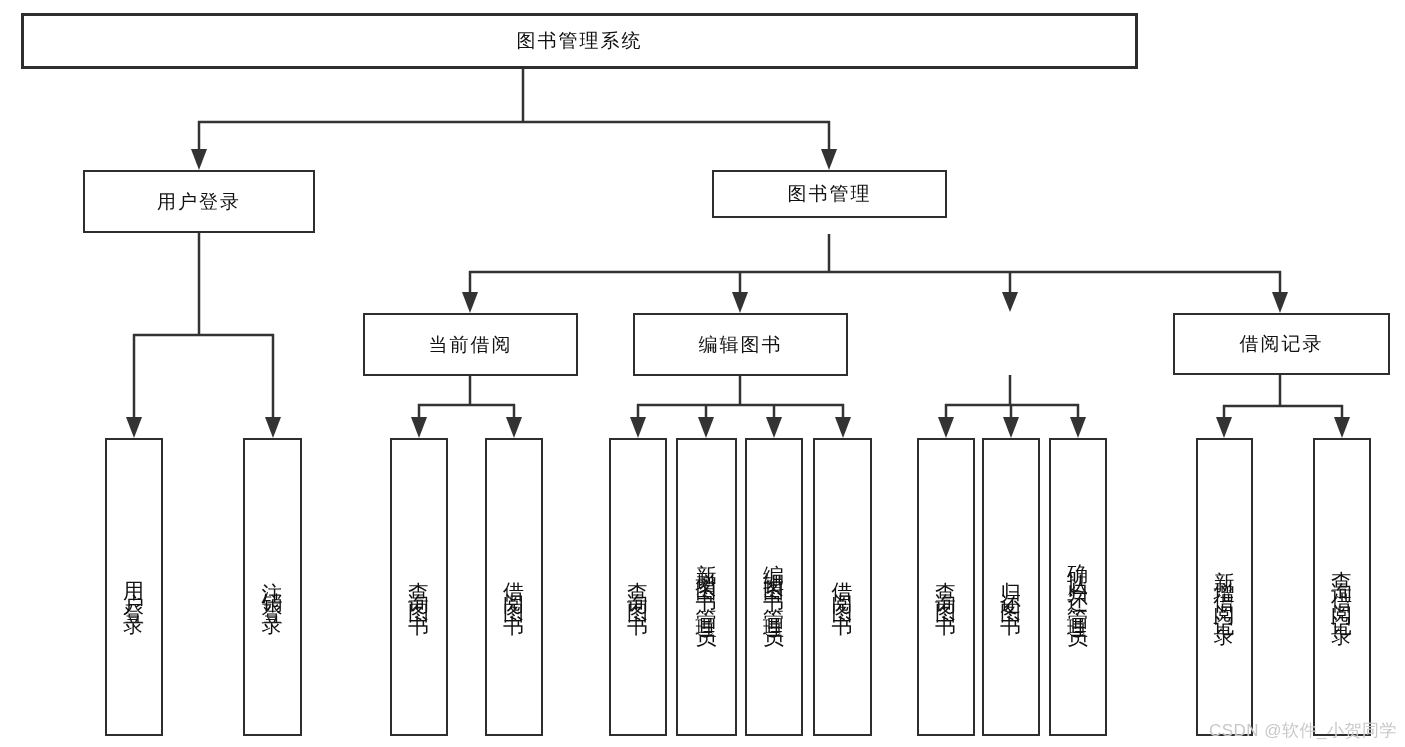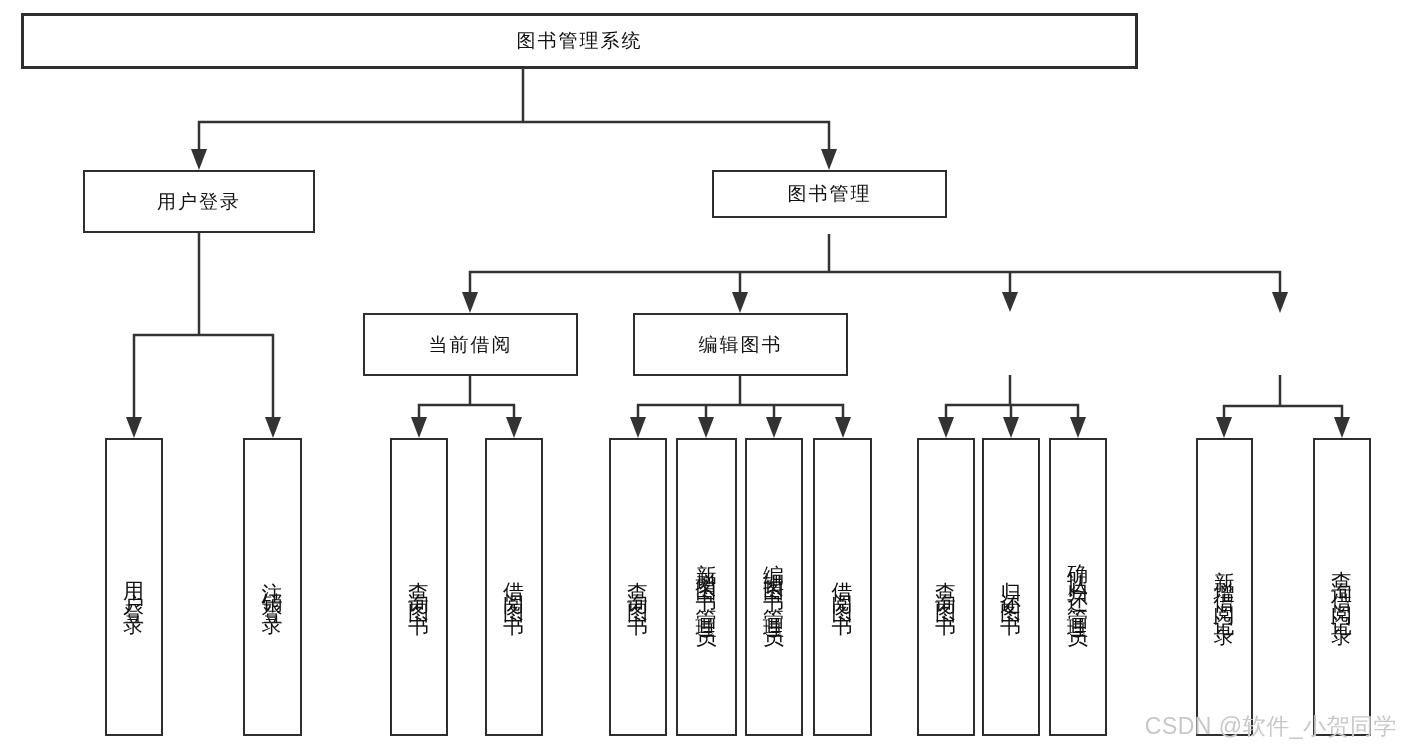--- a/index.html
+++ b/index.html
@@ -40,21 +40,21 @@
     text-orientation: mixed;
     font-size: 21px;
     letter-spacing: 11px;
     color: #111111;
     line-height: 1;
   }
   .watermark {
     position: absolute;
     right: 8px;
     bottom: 5px;
-    font-size: 23px;
+    font-size: 17px;
     color: #c8c8c8;
     letter-spacing: 0.5px;
     white-space: nowrap;
     text-shadow: 0 0 1px rgba(255,255,255,0.6);
   }
 </style>
 </head>
 <body>
 
 <div class="canvas">
@@ -142,20 +142,23 @@
   <div class="node h" style="left:712px; top:170px; width:235px; height:48px;">
     <span>图书管理</span>
   </div>
 
   <div class="node h" style="left:363px; top:313px; width:215px; height:63px;">
     <span>当前借阅</span>
   </div>
   <div class="node h" style="left:633px; top:313px; width:215px; height:63px;">
     <span>编辑图书</span>
   </div>
+  <div class="node h" style="left:1173px; top:313px; width:217px; height:62px;">
+    <span>借阅记录</span>
+  </div>
 
   <div class="node v" style="left:105px; top:438px; width:58px; height:298px;">
     <span>用户登录</span>
   </div>
   <div class="node v" style="left:243px; top:438px; width:59px; height:298px;">
     <span>注销登录</span>
   </div>
 
   <div class="node v" style="left:390px; top:438px; width:58px; height:298px;">
     <span>查询图书</span>

